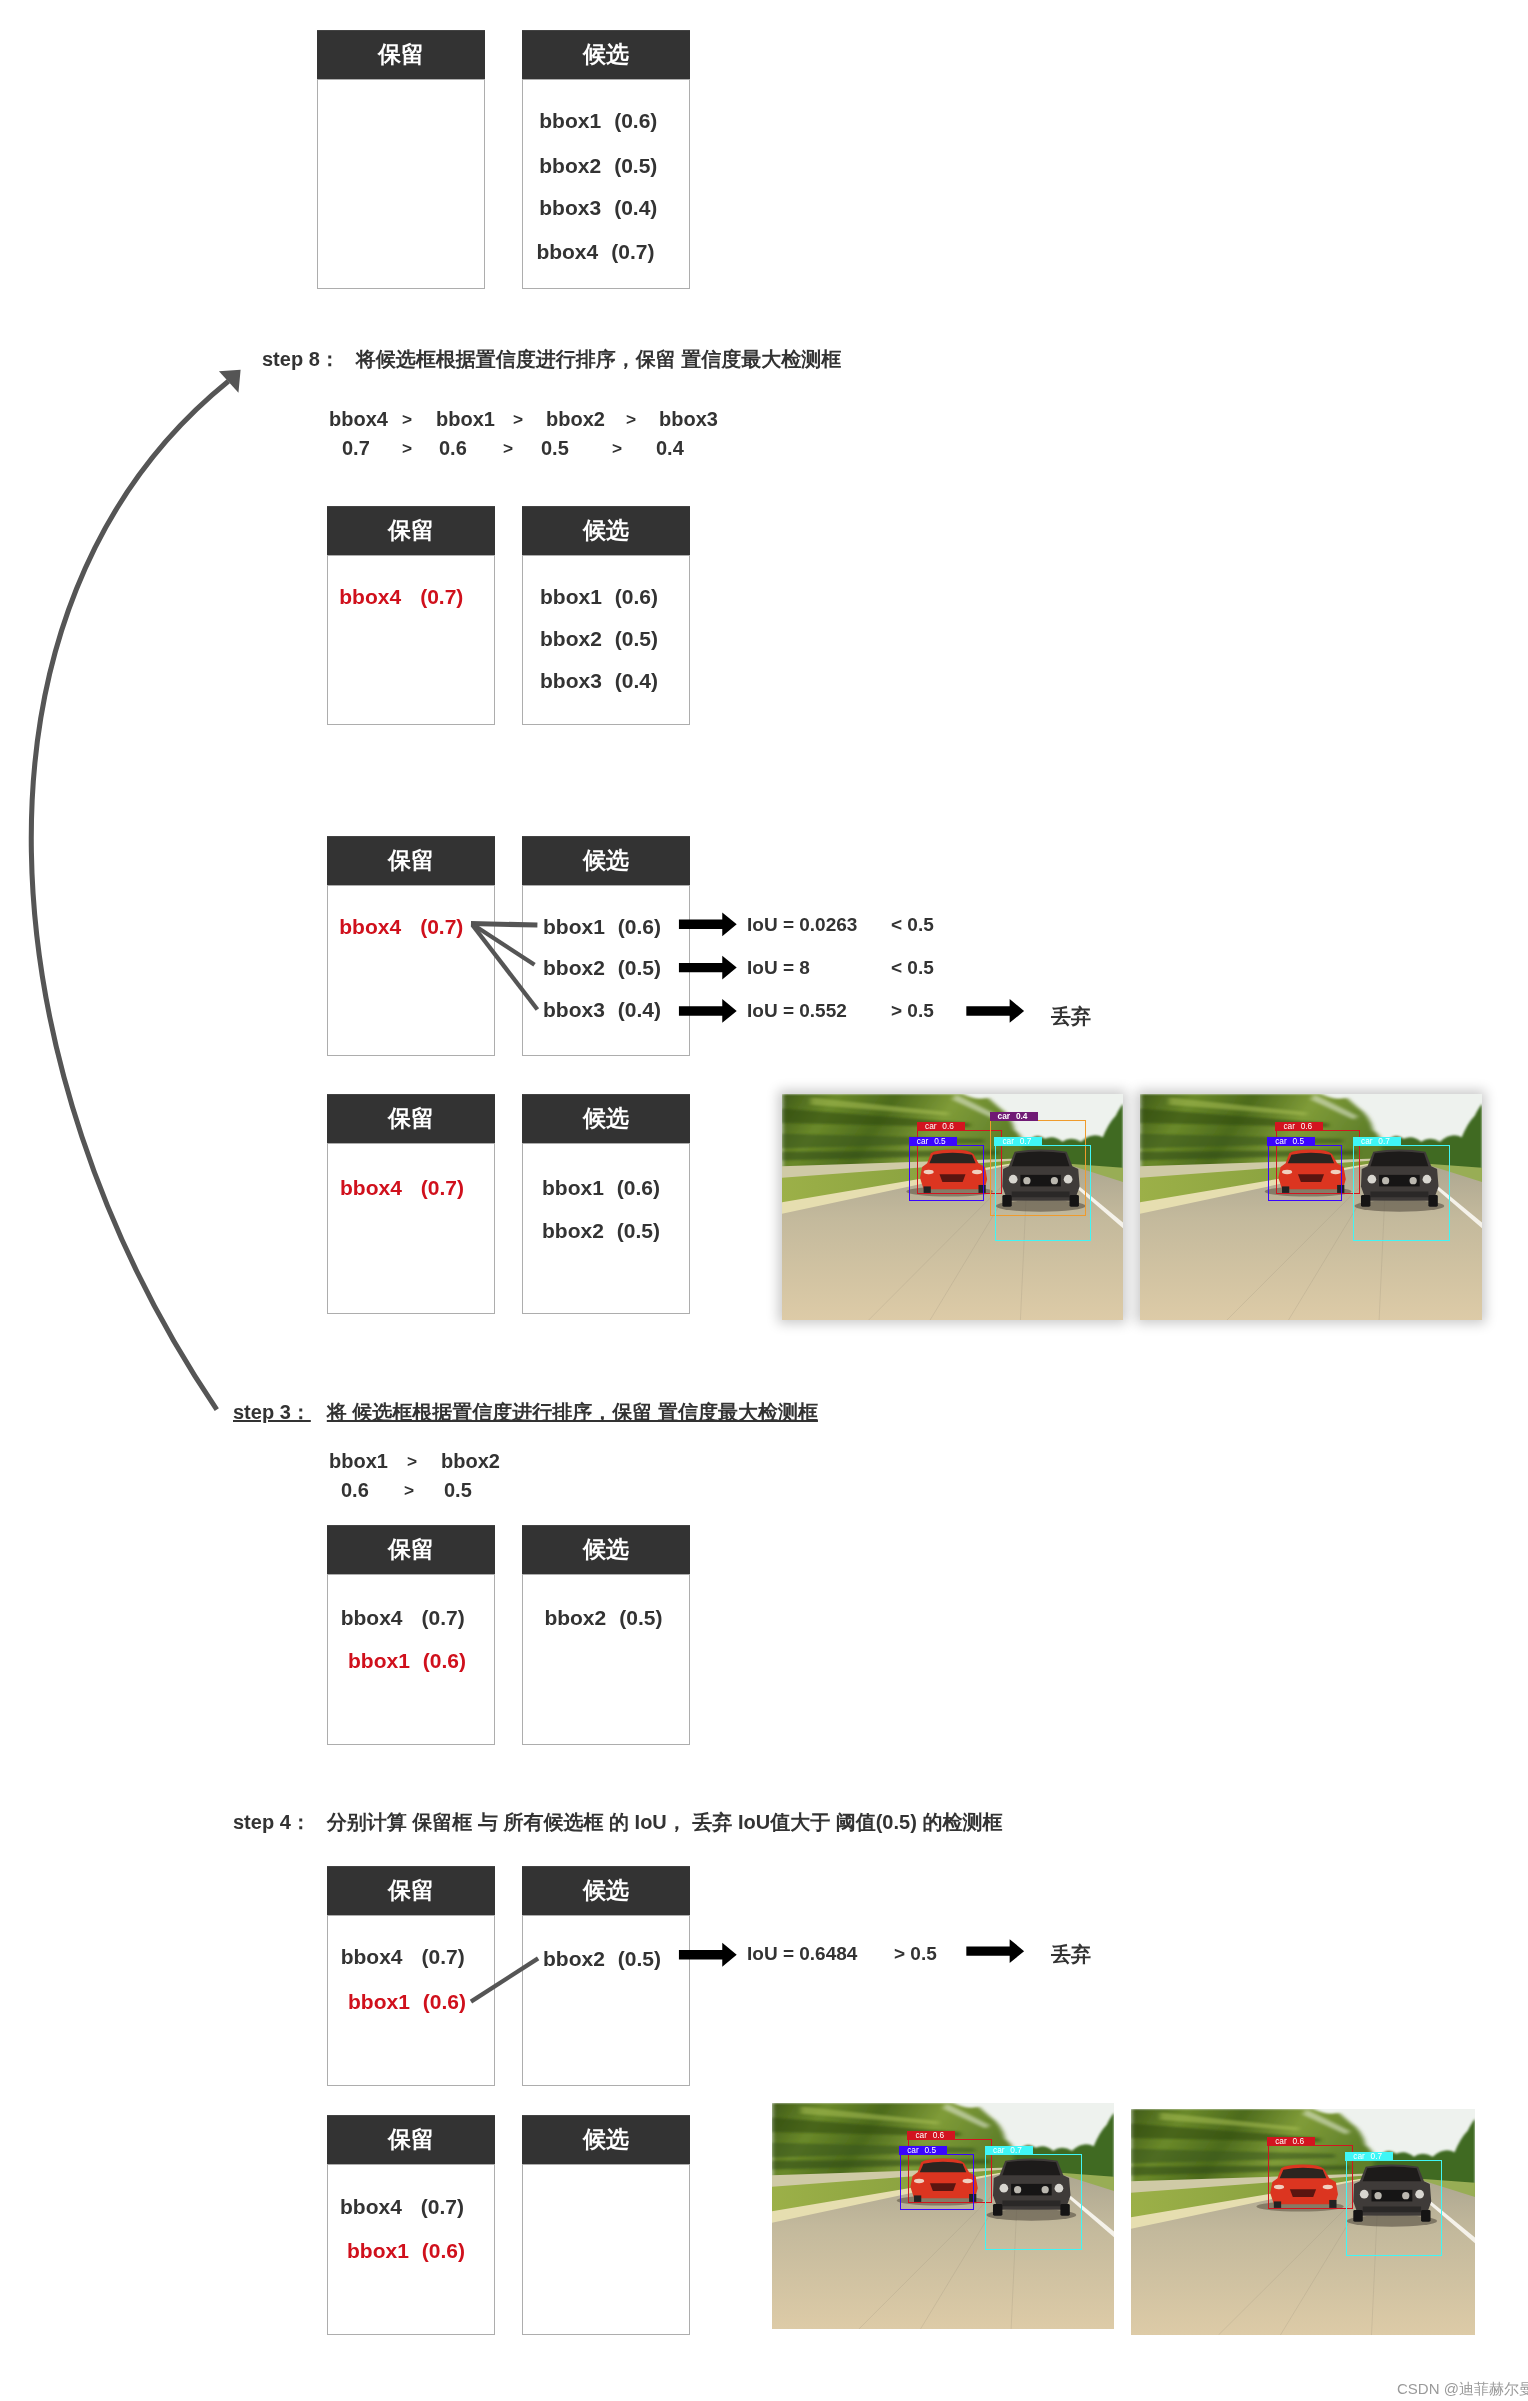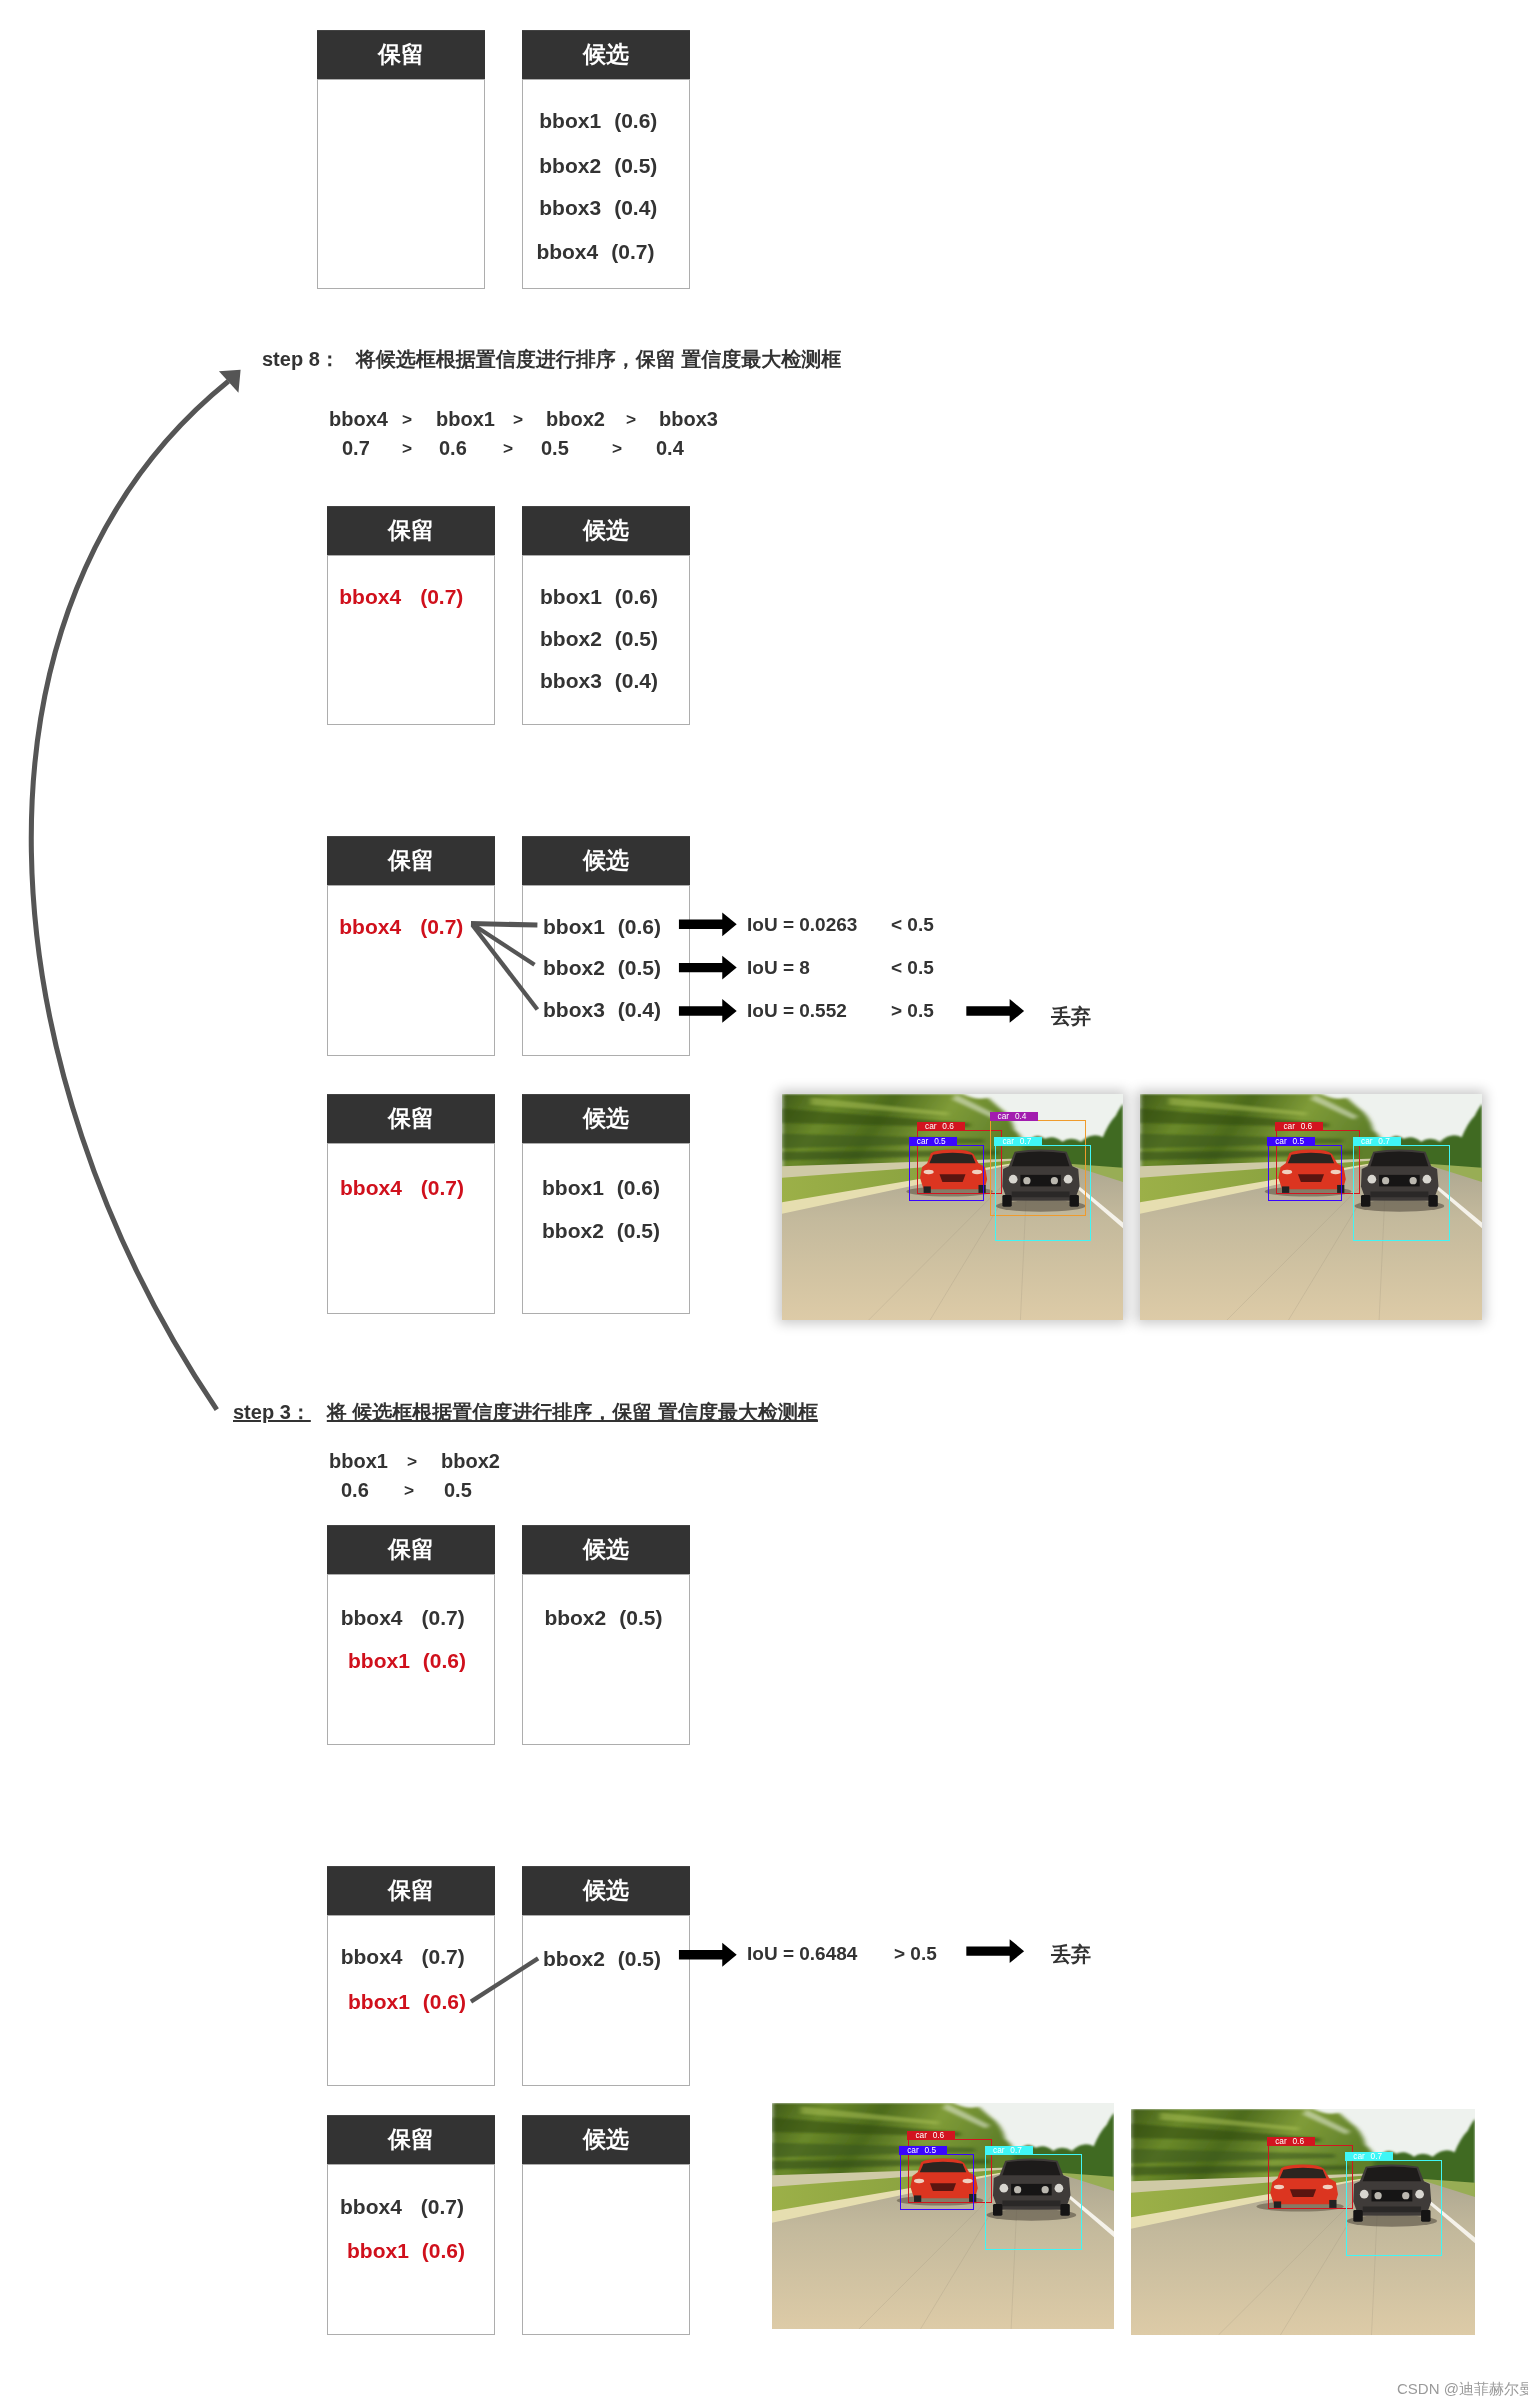--- a/index.html
+++ b/index.html
@@ -217,21 +217,21 @@
     <svg class="scene" viewBox="0 0 472 313" preserveAspectRatio="none">
         <use href="#road-scene" width="472" height="313"></use>
       </svg>
     <div class="det" style="border-color: rgb(210, 20, 31); left: 39.7%; top: 15.8%; width: 24.7%; height: 28.5%;">
       <div class="det-label" style="background-color: rgb(210, 20, 31);"><span>car</span><span class="det-score">0.6</span></div>
     </div>
     <div class="det" style="border-color: rgb(58, 5, 255); left: 37.3%; top: 22.4%; width: 21.8%; height: 24.9%;">
       <div class="det-label" style="background-color: rgb(58, 5, 255);"><span>car</span><span class="det-score">0.5</span></div>
     </div>
     <div class="det" style="border-color: rgb(239, 155, 44); left: 61%; top: 11.5%; width: 28.1%; height: 42.7%;">
-      <div class="det-label" style="background-color: #a21caf;"><span>car</span><span class="det-score">0.4</span></div>
+      <div class="det-label" style="background-color: #701a75; font-weight: bold;"><span>car</span><span class="det-score">0.4</span></div>
     </div>
     <div class="det" style="border-color: rgb(63, 246, 246); left: 62.4%; top: 22.4%; width: 28.1%; height: 42.7%;">
       <div class="det-label" style="background-color: rgb(63, 246, 246);"><span>car</span><span class="det-score">0.7</span></div>
     </div>
   </div>
 
   <div class="photo shadow" style="left:1140px;top:1094px;width:342px;height:226px;">
     <svg class="scene" viewBox="0 0 472 313" preserveAspectRatio="none">
         <use href="#road-scene" width="472" height="313"></use>
       </svg>
@@ -262,20 +262,21 @@
     <div class="col-body"></div>
     <div class="item wide" style="left:13.7px;top:81px;"><span>bbox4</span><span class="score">(0.7)</span></div>
     <div class="item hl" style="left:21px;top:124px;"><span>bbox1</span><span class="score">(0.6)</span></div>
   </div>
   <div class="col" style="left:522px;top:1525px;height:220px;">
     <div class="col-head">候选</div>
     <div class="col-body"></div>
     <div class="item" style="left:22.4px;top:81px;"><span>bbox2</span><span class="score">(0.5)</span></div>
   </div>
 
+  <div class="step" style="left:233px;top:1810px;"><span class="step-label">step 4：</span><span>分别计算 保留框 与 所有候选框 的 IoU， 丢弃 IoU值大于 阈值(0.5) 的检测框</span></div>
 
   <div class="col" style="left:327px;top:1866px;height:220px;">
     <div class="col-head">保留</div>
     <div class="col-body"></div>
     <div class="item wide" style="left:13.7px;top:79px;"><span>bbox4</span><span class="score">(0.7)</span></div>
     <div class="item hl" style="left:21px;top:124px;"><span>bbox1</span><span class="score">(0.6)</span></div>
   </div>
   <div class="col" style="left:522px;top:1866px;height:220px;">
     <div class="col-head">候选</div>
     <div class="col-body"></div>

